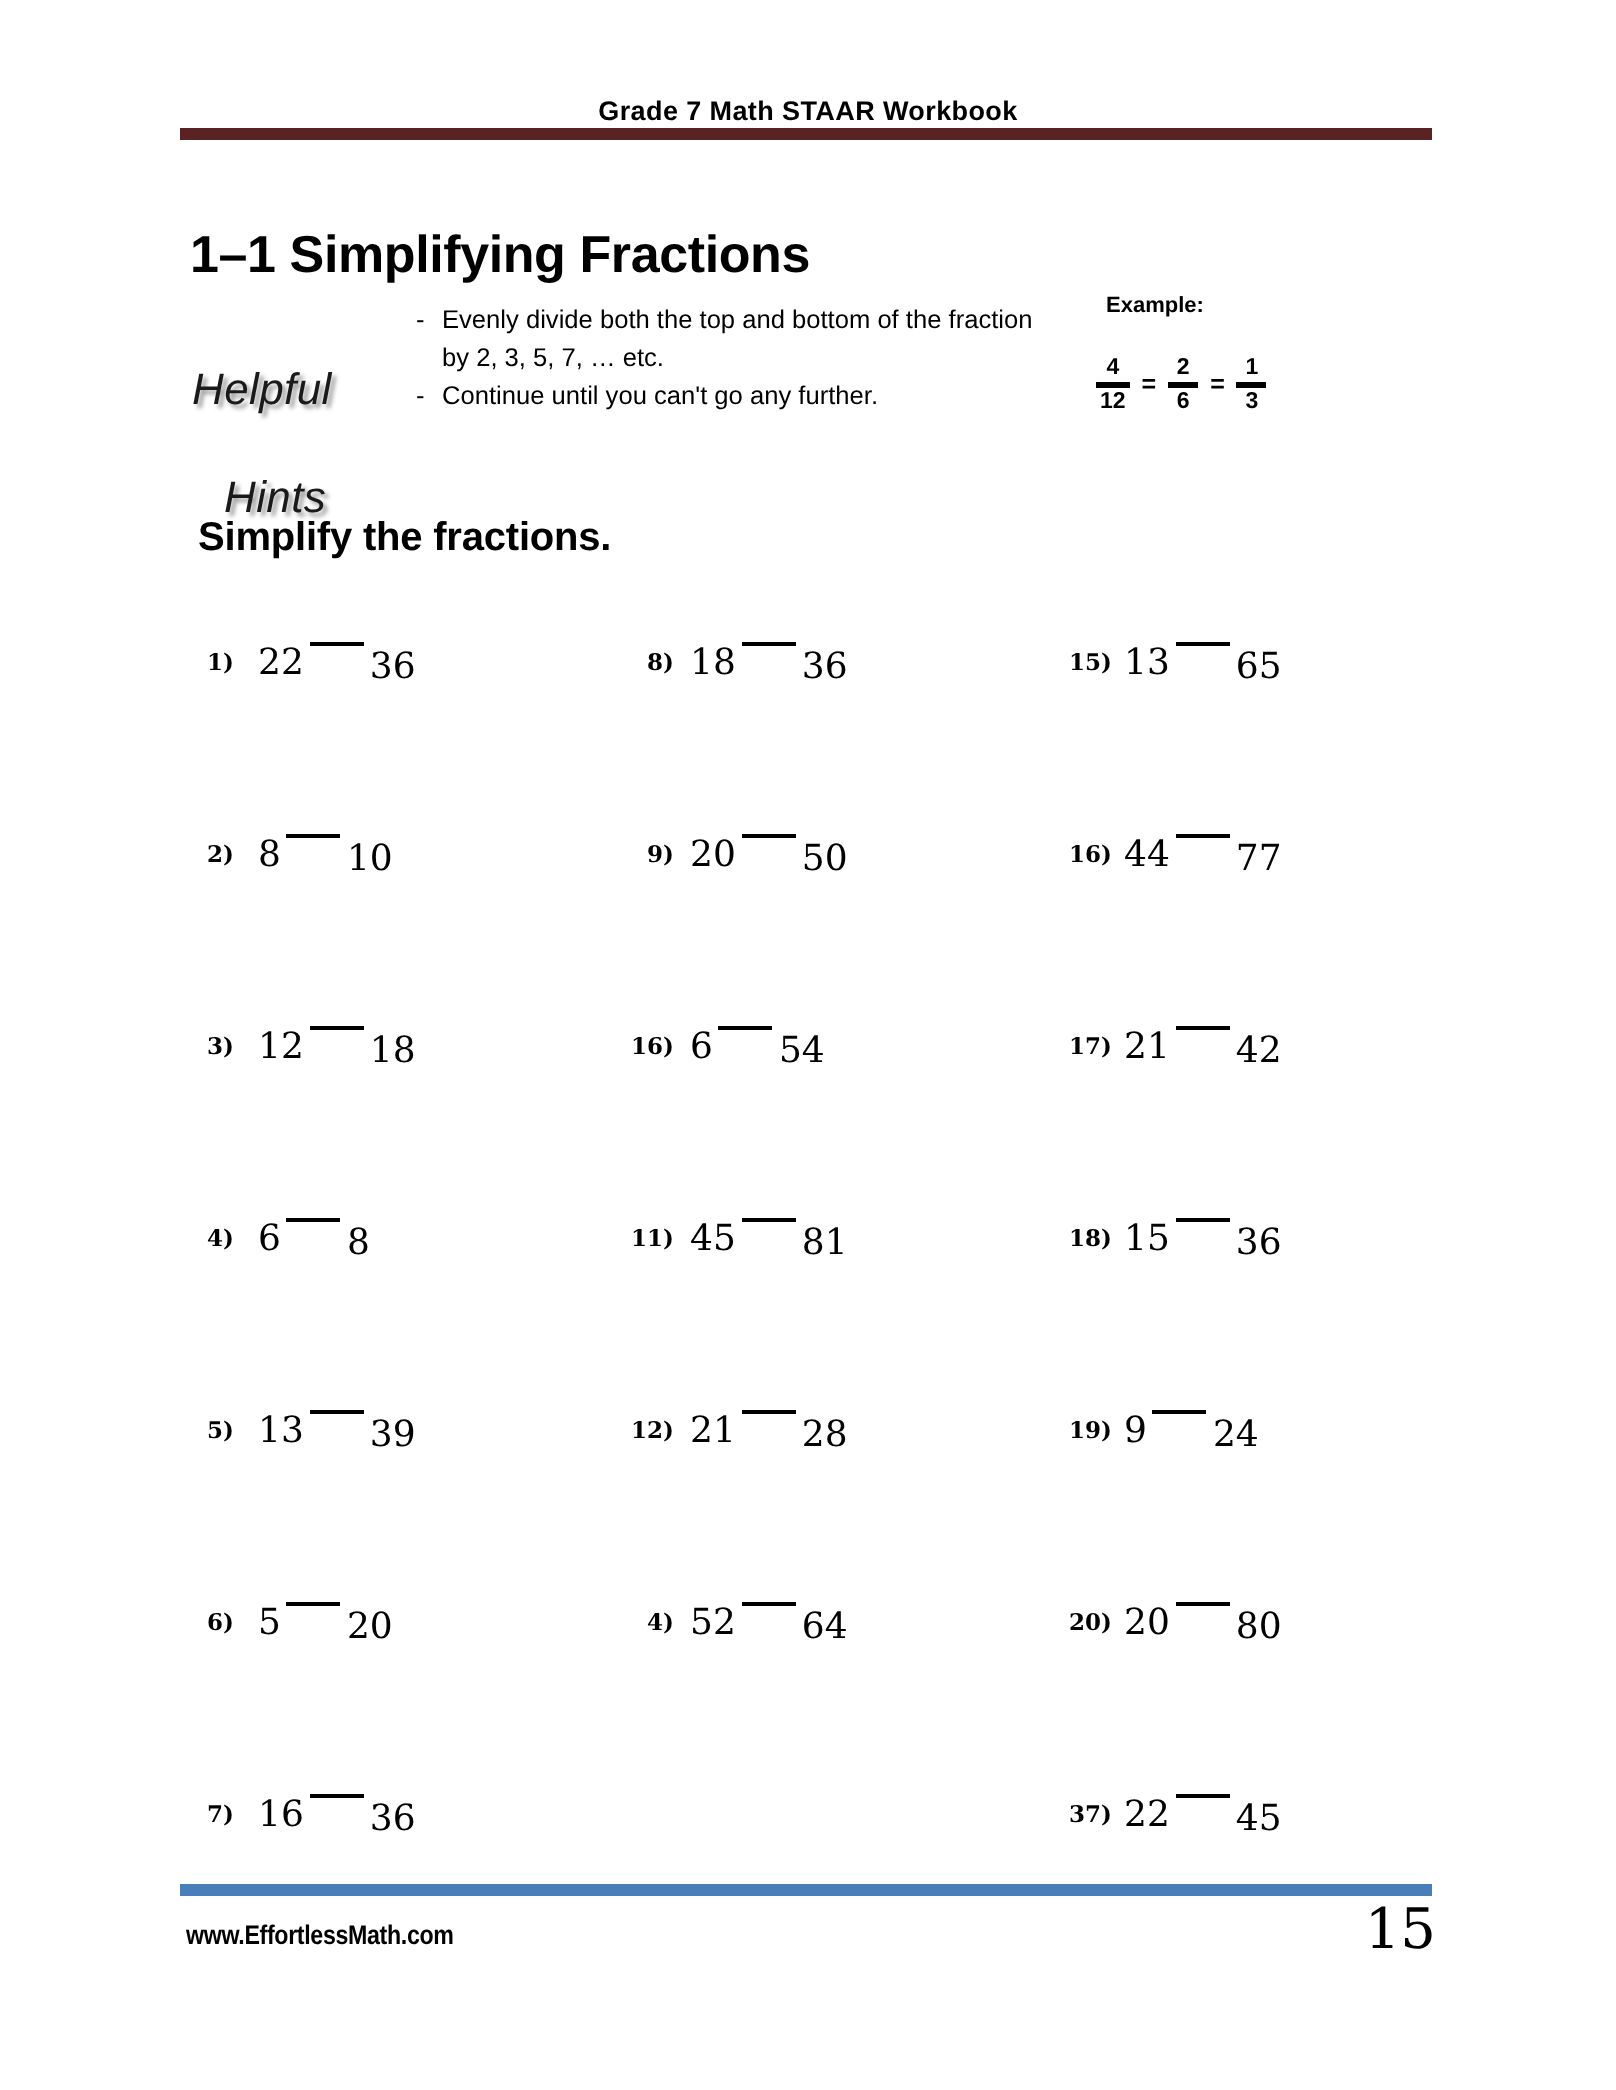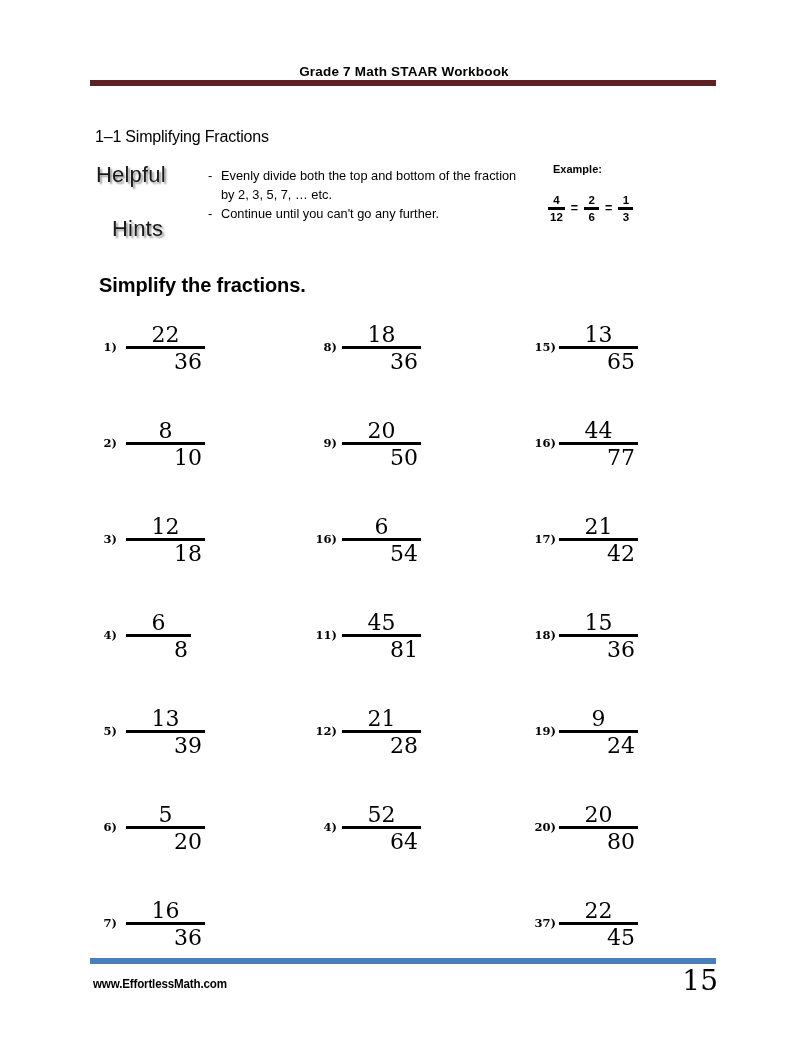--- a/index.html
+++ b/index.html
@@ -11,21 +11,21 @@
     width: 808px;
     height: 1045px;
     position: relative;
     font-family: "Liberation Sans", sans-serif;
     color: #000000;
     overflow: hidden;
   }
 
   .page {
     position: absolute;
-    left: 0; top: 16px;
+    left: 0; top: 0;
     width: 808px;
     height: 748px;
     box-sizing: border-box;
   }
 
   
   .header-title {
     position: absolute;
     left: 0; top: 48px;
     width: 808px;
@@ -39,33 +39,35 @@
     left: 90px; top: 64px;
     width: 626px;
     height: 6px;
     background: #5B2223;
   }
 
   
   .sheet-title {
     position: absolute;
     left: 95px; top: 112px;
-    font-size: 16px;
-    font-weight: normal;
+    font-size: 26px;
+    font-weight: bold;
     letter-spacing: -0.2px;
     text-align: right;
   }
 
   
   .hints-label {
     position: absolute;
+    font-style: italic;
     font-size: 22px;
     color: #1a1a1a;
     text-shadow: 2px 2px 2px rgba(120,120,120,0.75);
     letter-spacing: 0.2px;
+    margin-top: 36px;
   }
   .hints-label.l1 { left: 96px; top: 146px; }
   .hints-label.l2 { left: 112px; top: 200px; }
 
   .hint-list {
     position: absolute;
     left: 208px; top: 150px;
     width: 320px;
     font-size: 12.8px;
     line-height: 19px;
@@ -153,34 +155,34 @@
     flex: 0 0 auto;
     line-height: 1;
     padding-bottom: 1px;
   }
   .col-1 .pnum { width: 22px; margin-right: 9px; }
   .col-2 .pnum { width: 26px; margin-right: 5px; }
   .col-3 .pnum { width: 26px; margin-right: 3px; }
 
   .frac {
     display: inline-flex;
-    flex-direction: column;
-    align-items: center;
+    flex-direction: row;
+    align-items: flex-start;
     font-family: "DejaVu Serif", serif;
-    font-size: 22px;
+    font-size: 18px;
     line-height: 21px;
   }
   .frac .num { padding: 0 3px 1px 3px; }
   .frac .bar {
     width: 100%;
     min-width: 27px;
     height: 2.4px;
     background: #000;
   }
-  .frac .den { padding: 2px 3px 0 3px; margin-left: 45px; }
+  .frac .den { padding: 2px 3px 0 3px; }
 
   
   .footer-rule {
     position: absolute;
     left: 90px; top: 942px;
     width: 626px;
     height: 6px;
     background: #4A7EBB;
   }
   .footer-site {

